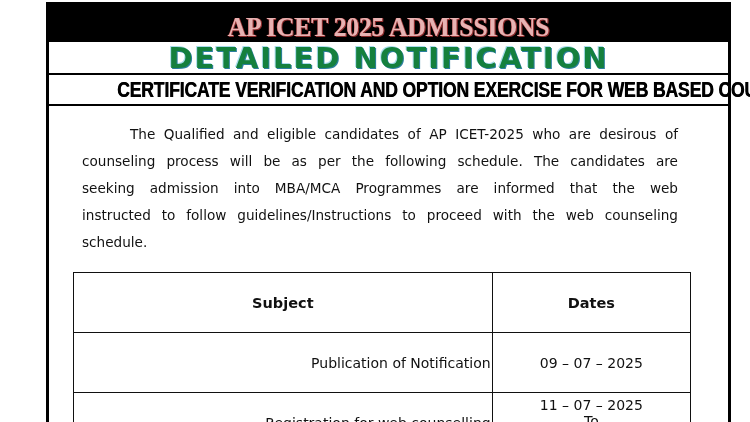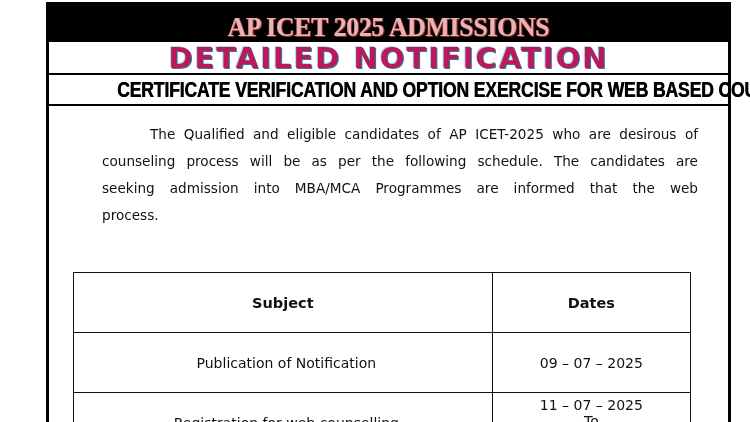--- a/index.html
+++ b/index.html
@@ -1,56 +1,57 @@
 <!DOCTYPE html>
 <html><head>
 <meta charset="utf-8">
 <style>
   html, body { margin:0; padding:0; }
   body { width:750px; height:422px; overflow:hidden; background:#ffffff; position:relative; font-family:"DejaVu Sans", sans-serif; }
   .page { position:absolute; left:46px; top:2px; width:685px; height:440px; border-left:3px solid #000; border-right:3px solid #000; box-sizing:border-box; background:#fff; }
   .black-bar { position:absolute; left:0; top:0; right:0; height:40px; background:#000; }
   .title-main { position:absolute; left:0; right:0; top:10px; text-align:center; font-family:"Liberation Serif", serif; font-weight:bold; font-size:28px; line-height:30px; color:#e7b3b3; letter-spacing:-0.3px;
     text-shadow: 1px 1px 0 #8a2a2a, -0.5px -0.5px 0 #c05050, 1px 0 0 #9b3535; transform:scaleX(0.92); }
-  .title-sub { position:absolute; left:0; right:0; top:40px; height:31px; text-align:center; font-family:"DejaVu Sans", sans-serif; font-weight:bold; font-size:29px; line-height:33px; color:#be185d; letter-spacing:2px;
+  .title-sub { position:absolute; left:0; right:0; top:40px; height:31px; text-align:center; font-family:"DejaVu Sans", sans-serif; font-weight:bold; font-size:29px; line-height:33px; color:#15803d; letter-spacing:2px;
     text-shadow: 1px 1px 0 #2c7f9e, -1px -1px 0 #a9dcec; }
   .rule1 { position:absolute; left:0; right:0; top:71px; height:2px; background:#000; }
   .title-cert { position:absolute; left:0; right:0; top:74px; height:28px; text-align:center; font-family:"Liberation Sans", sans-serif; font-weight:bold; font-size:22px; line-height:28px; color:#000; transform:scaleX(0.80); transform-origin:center; letter-spacing:-0.2px; white-space:nowrap;
     text-shadow: 0.6px 0 0 #000; }
   .rule2 { position:absolute; left:0; right:0; top:102px; height:2px; background:#000; }
-  .para { position:absolute; left:33px; top:119px; width:596px; font-family:"DejaVu Sans", sans-serif; font-size:13.6px; line-height:27px; color:#111; text-align:justify;margin-left:20px; }
+  .para { position:absolute; left:33px; top:119px; width:596px; font-family:"DejaVu Sans", sans-serif; font-size:13.6px; line-height:27px; color:#111; text-align:justify; }
   .para .line { display:block; white-space:nowrap; text-align:justify; text-align-last:justify; }
   .para .line.first { padding-left:48px; }
   .para .line.last { text-align-last:left; }
   table.sched { position:absolute; left:24px; top:270px; width:618px; border-collapse:collapse; font-family:"DejaVu Sans", sans-serif; font-size:14px; color:#111; }
   table.sched td, table.sched th { border:1.5px solid #111; }
   table.sched th { height:57px; font-weight:bold; text-align:center; font-size:14.5px;margin-top:16px; }
   table.sched td { height:57px; }
   .col-subject { width:418px; }
   .col-dates { width:198px; }
-  td.subj { padding-left:8px; text-align:center; }
+  td.subj { padding-left:8px; text-align:right; }
   td.date { text-align:center;margin-left:10px; }
   td.date .l { display:block; line-height:16px; }
 </style>
 </head>
 <body>
 
 <div class="page">
   <div class="black-bar"></div>
   <div class="title-main">AP ICET 2025 ADMISSIONS</div>
   <div class="title-sub">DETAILED NOTIFICATION</div>
   <div class="rule1"></div>
   <div class="title-cert">CERTIFICATE VERIFICATION AND OPTION EXERCISE FOR WEB BASED COUNSELLING</div>
   <div class="rule2"></div>
 
   <div class="para">
     <span class="line first">The Qualified and eligible candidates of AP ICET-2025 who are desirous  of</span>
     <span class="line">counseling process will be as per the following schedule. The candidates are</span>
     <span class="line">seeking admission into MBA/MCA Programmes are informed that the web</span>
-    <span class="line last">process.</span>
+    <span class="line">instructed to follow guidelines/Instructions to proceed with the web counseling</span>
+    <span class="line last">schedule.</span>
   </div>
 
   <table class="sched">
     <colgroup>
         <col class="col-subject">
         <col class="col-dates">
       </colgroup>
     <tbody>
         <tr>
       <th>Subject</th>

